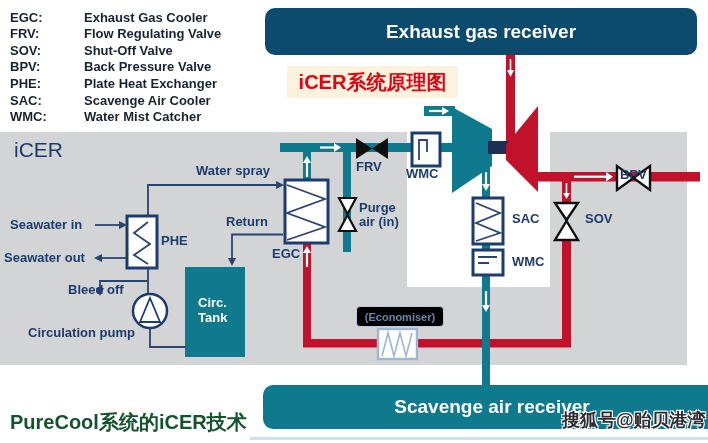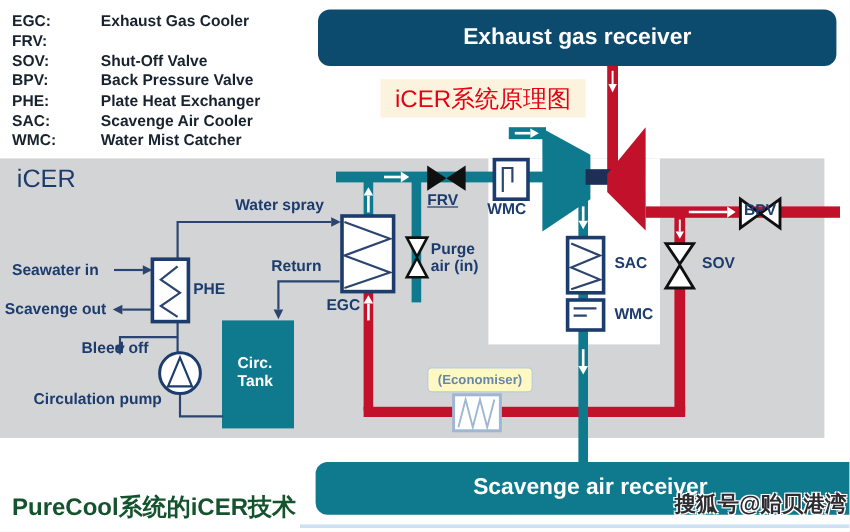--- a/index.html
+++ b/index.html
@@ -11,52 +11,53 @@
   .legend-abbr{width:74px;font-size:13px;font-weight:700;color:#18222f;}
   .legend-def{font-size:13px;font-weight:700;color:#18222f;white-space:nowrap;}
   
   .banner{position:absolute;display:flex;align-items:center;justify-content:center;
           color:#ffffff;font-weight:700;font-size:19px;}
   .banner-exhaust{left:265px;top:8px;width:432px;height:47px;background:#0c4a6e;border-radius:10px;}
   .banner-scavenge{left:263px;top:385px;width:458px;height:44px;background:#0f7a8e;border-radius:10px;}
   
   .zh-title{position:absolute;left:287px;top:66px;width:171px;height:32px;background:#fcf3de;
             display:flex;align-items:center;justify-content:center;
-            color:#e60012;font-size:20px;font-weight:400;white-space:nowrap;margin-left:30px;}
+            color:#e60012;font-size:20px;font-weight:700;white-space:nowrap;}
   .zh-caption{position:absolute;left:10px;top:409px;color:#14532d;font-size:20px;font-weight:700;white-space:nowrap;}
   .watermark{position:absolute;left:562px;top:408px;font-size:18px;font-weight:700;color:#2d2d31;
              white-space:nowrap;text-shadow:-1px -1px 0 #fff,1px -1px 0 #fff,-1px 1px 0 #fff,1px 1px 0 #fff;}
   
   .gray-area{position:absolute;left:0;top:132px;width:687px;height:233px;background:#d3d4d6;}
   .white-notch{position:absolute;left:407px;top:132px;width:143px;height:155px;background:#ffffff;}
   .bottom-line{position:absolute;left:250px;top:437px;width:458px;height:3px;background:#cde1f2;}
   svg.overlay{position:absolute;left:0;top:0;width:708px;height:443px;}
   
   .dlabel{position:absolute;font-size:13px;font-weight:700;color:#1d3c6e;white-space:nowrap;line-height:14px;}
   .sys-label{position:absolute;left:14px;top:138px;font-size:21px;font-weight:500;color:#1d3c6e;}
   .tank-label{position:absolute;left:198px;top:295px;color:#ffffff;font-size:13px;font-weight:700;line-height:15px;}
-  .econ-label{position:absolute;left:356px;top:306px;width:86px;height:19px;background:#fef9c3;
+  .econ-label{position:absolute;left:356px;top:306px;width:86px;height:19px;background:#000000;
               border:1.5px solid #b9cbdf;border-radius:4px;display:flex;align-items:center;justify-content:center;
               font-size:11px;font-weight:700;color:#6787ab;white-space:nowrap;}
 </style>
 </head>
 <body>
 
 <div class="stage">
 
   <div class="gray-area"></div>
   <div class="white-notch"></div>
 
   <div class="legend">
     <div class="legend-row">
         <span class="legend-abbr">EGC:</span>
         <span class="legend-def">Exhaust Gas Cooler</span>
       </div>
     <div class="legend-row">
         <span class="legend-abbr">FRV:</span>
+        <span class="legend-def">Flow Regulating Valve</span>
       </div>
     <div class="legend-row">
         <span class="legend-abbr">SOV:</span>
         <span class="legend-def">Shut-Off Valve</span>
       </div>
     <div class="legend-row">
         <span class="legend-abbr">BPV:</span>
         <span class="legend-def">Back Pressure Valve</span>
       </div>
     <div class="legend-row">
@@ -178,27 +179,27 @@
   </div>
 
   <div class="zh-title">iCER系统原理图</div>
   <div class="zh-caption">PureCool系统的iCER技术</div>
   <div class="watermark">搜狐号@贻贝港湾</div>
   <div class="bottom-line"></div>
 
   <div class="sys-label">iCER</div>
   <div class="dlabel" style="left:196px;top:164px;">Water spray</div>
   <div class="dlabel" style="left:10px;top:218px;">Seawater in</div>
-  <div class="dlabel" style="left:4px;top:251px;">Scavenge out</div>
+  <div class="dlabel" style="left:4px;top:251px;">Seawater out</div>
   <div class="dlabel" style="left:36px;top:283px;padding-left:32px;">Bleed off</div>
   <div class="dlabel" style="left:28px;top:326px;">Circulation pump</div>
   <div class="dlabel" style="left:226px;top:215px;">Return</div>
   <div class="dlabel" style="left:161px;top:234px;">PHE</div>
   <div class="dlabel" style="left:272px;top:247px;">EGC</div>
-  <div class="dlabel" style="left:356px;top:160px;text-decoration:underline;">FRV</div>
+  <div class="dlabel" style="left:356px;top:160px;">FRV</div>
   <div class="dlabel" style="left:406px;top:167px;">WMC</div>
   <div class="dlabel" style="left:359px;top:201px;">
     <div>Purge</div>
     <div>air (in)</div>
   </div>
   <div class="dlabel" style="left:512px;top:212px;">SAC</div>
   <div class="dlabel" style="left:512px;top:255px;">WMC</div>
   <div class="dlabel" style="left:585px;top:212px;">SOV</div>
   <div class="dlabel" style="left:620px;top:151px;margin-top:17px;">BPV</div>
   <div class="econ-label">(Economiser)</div>

